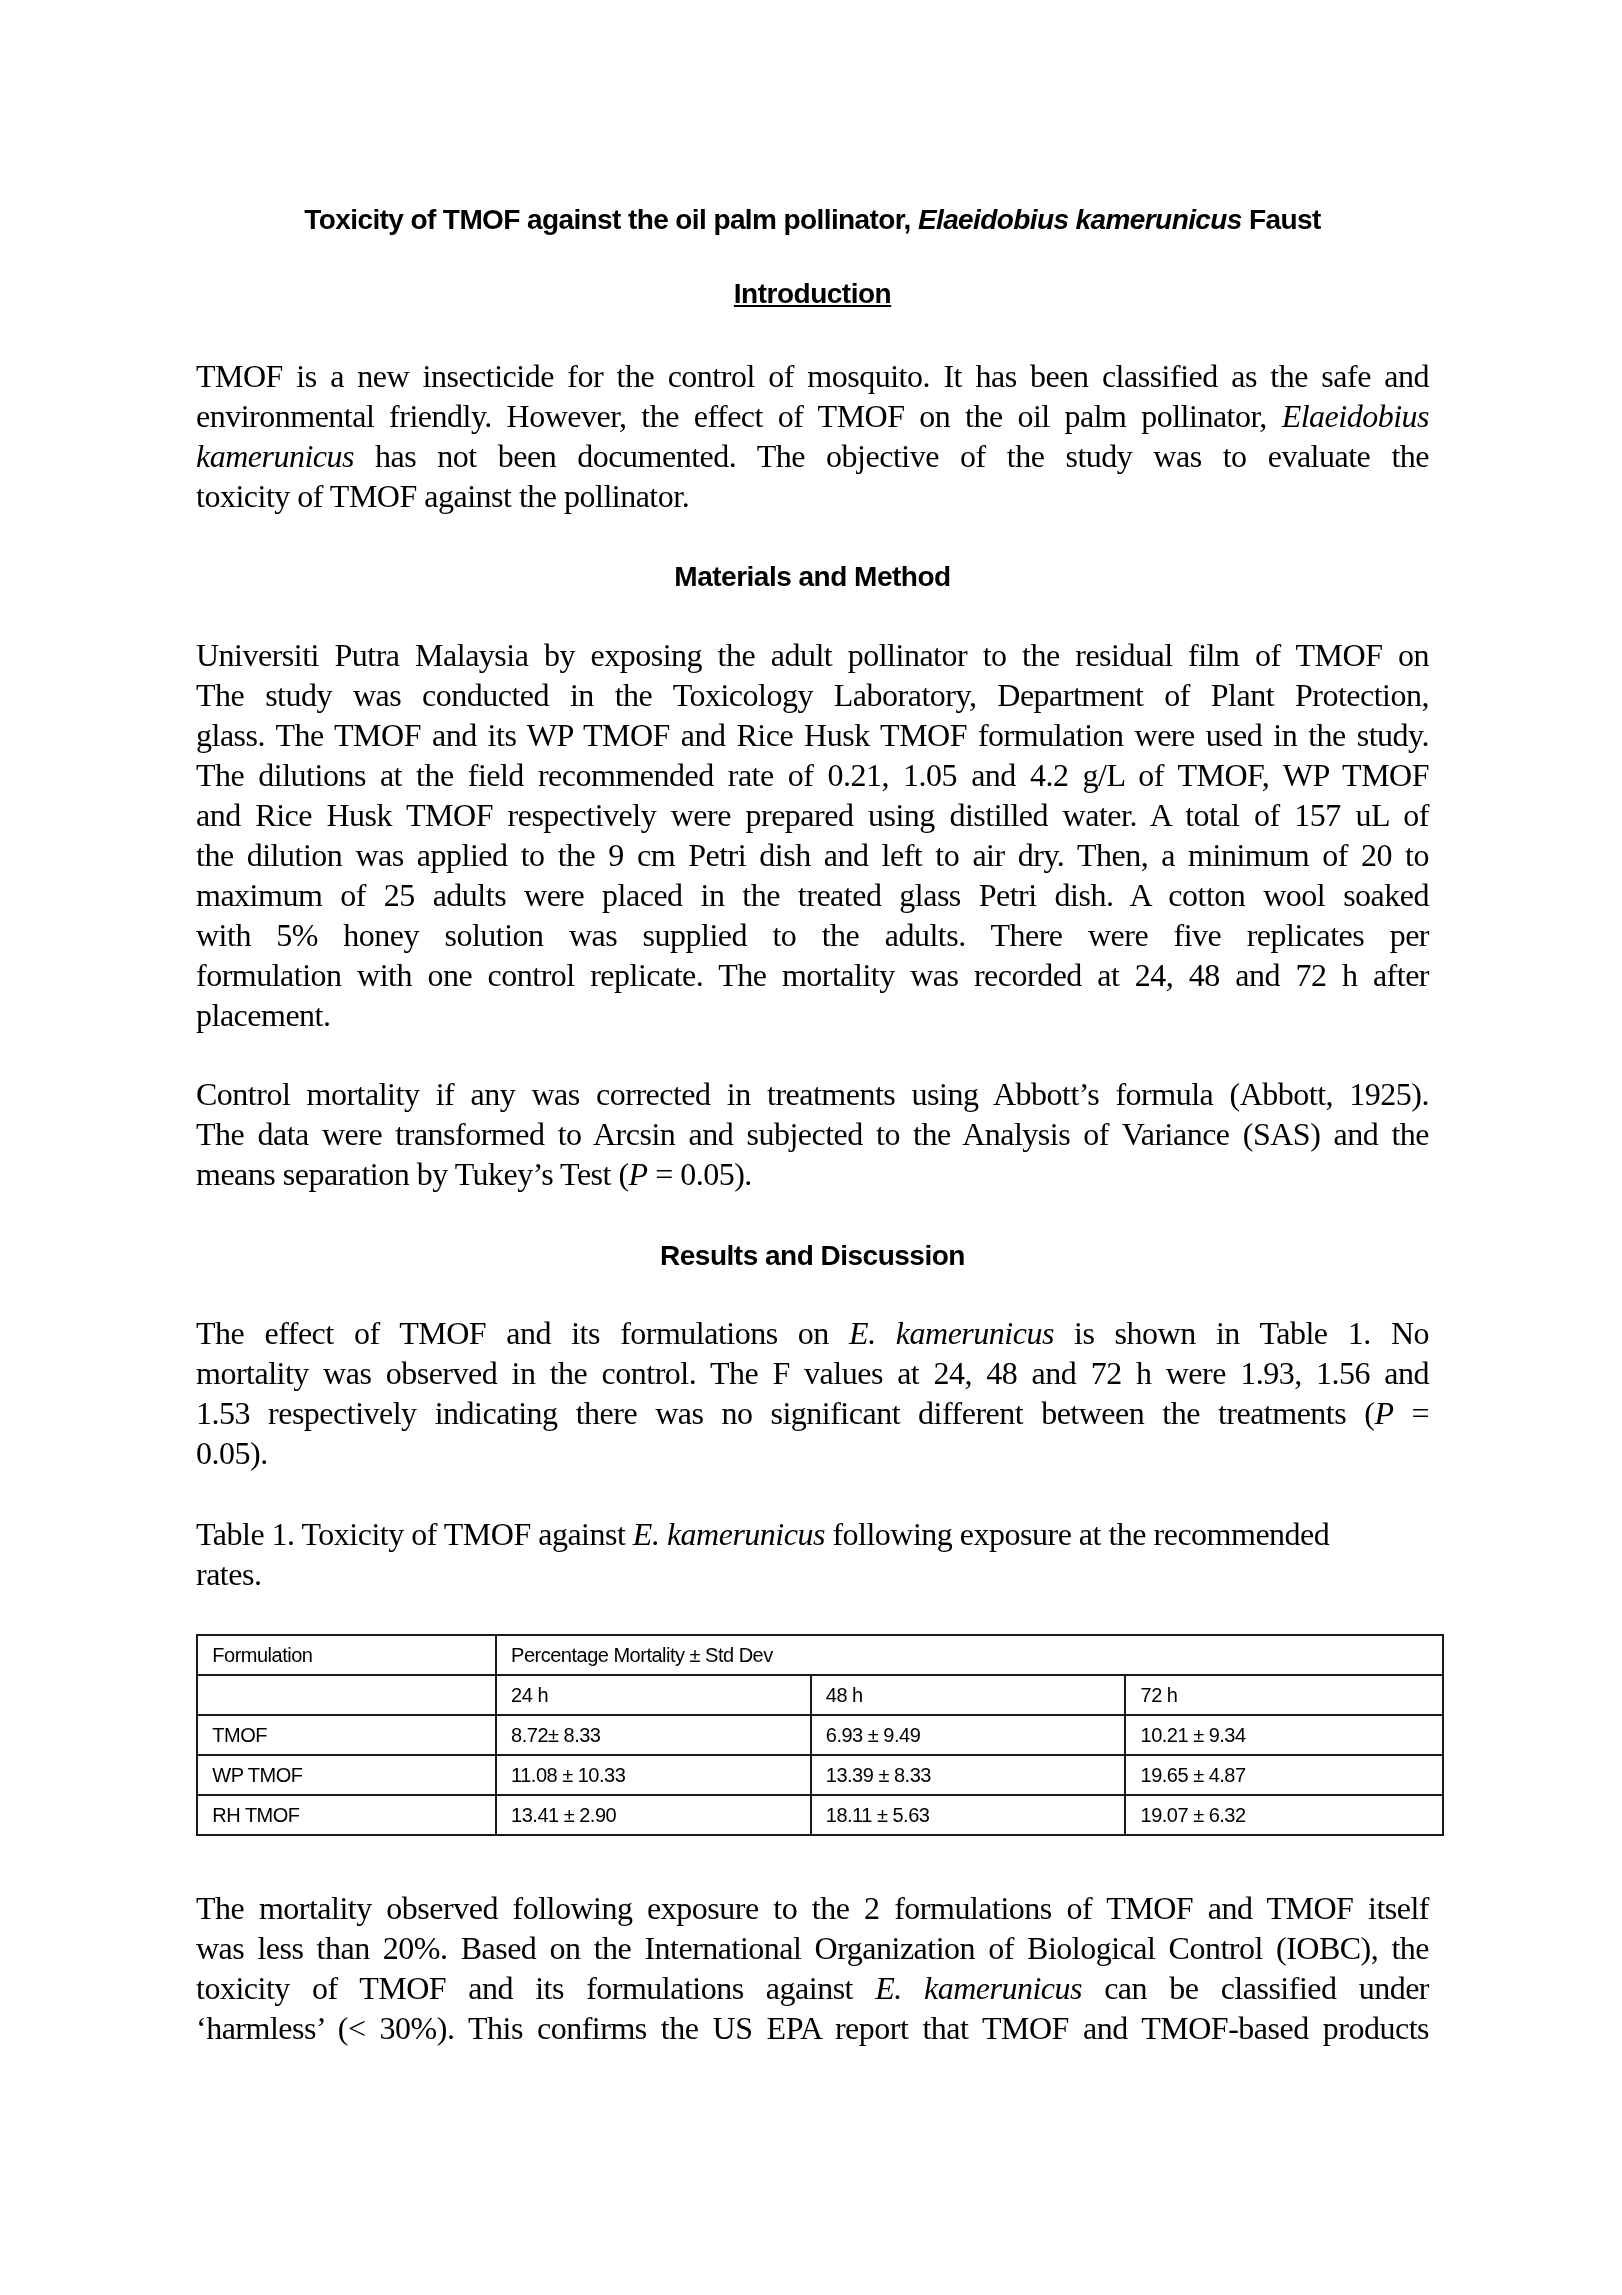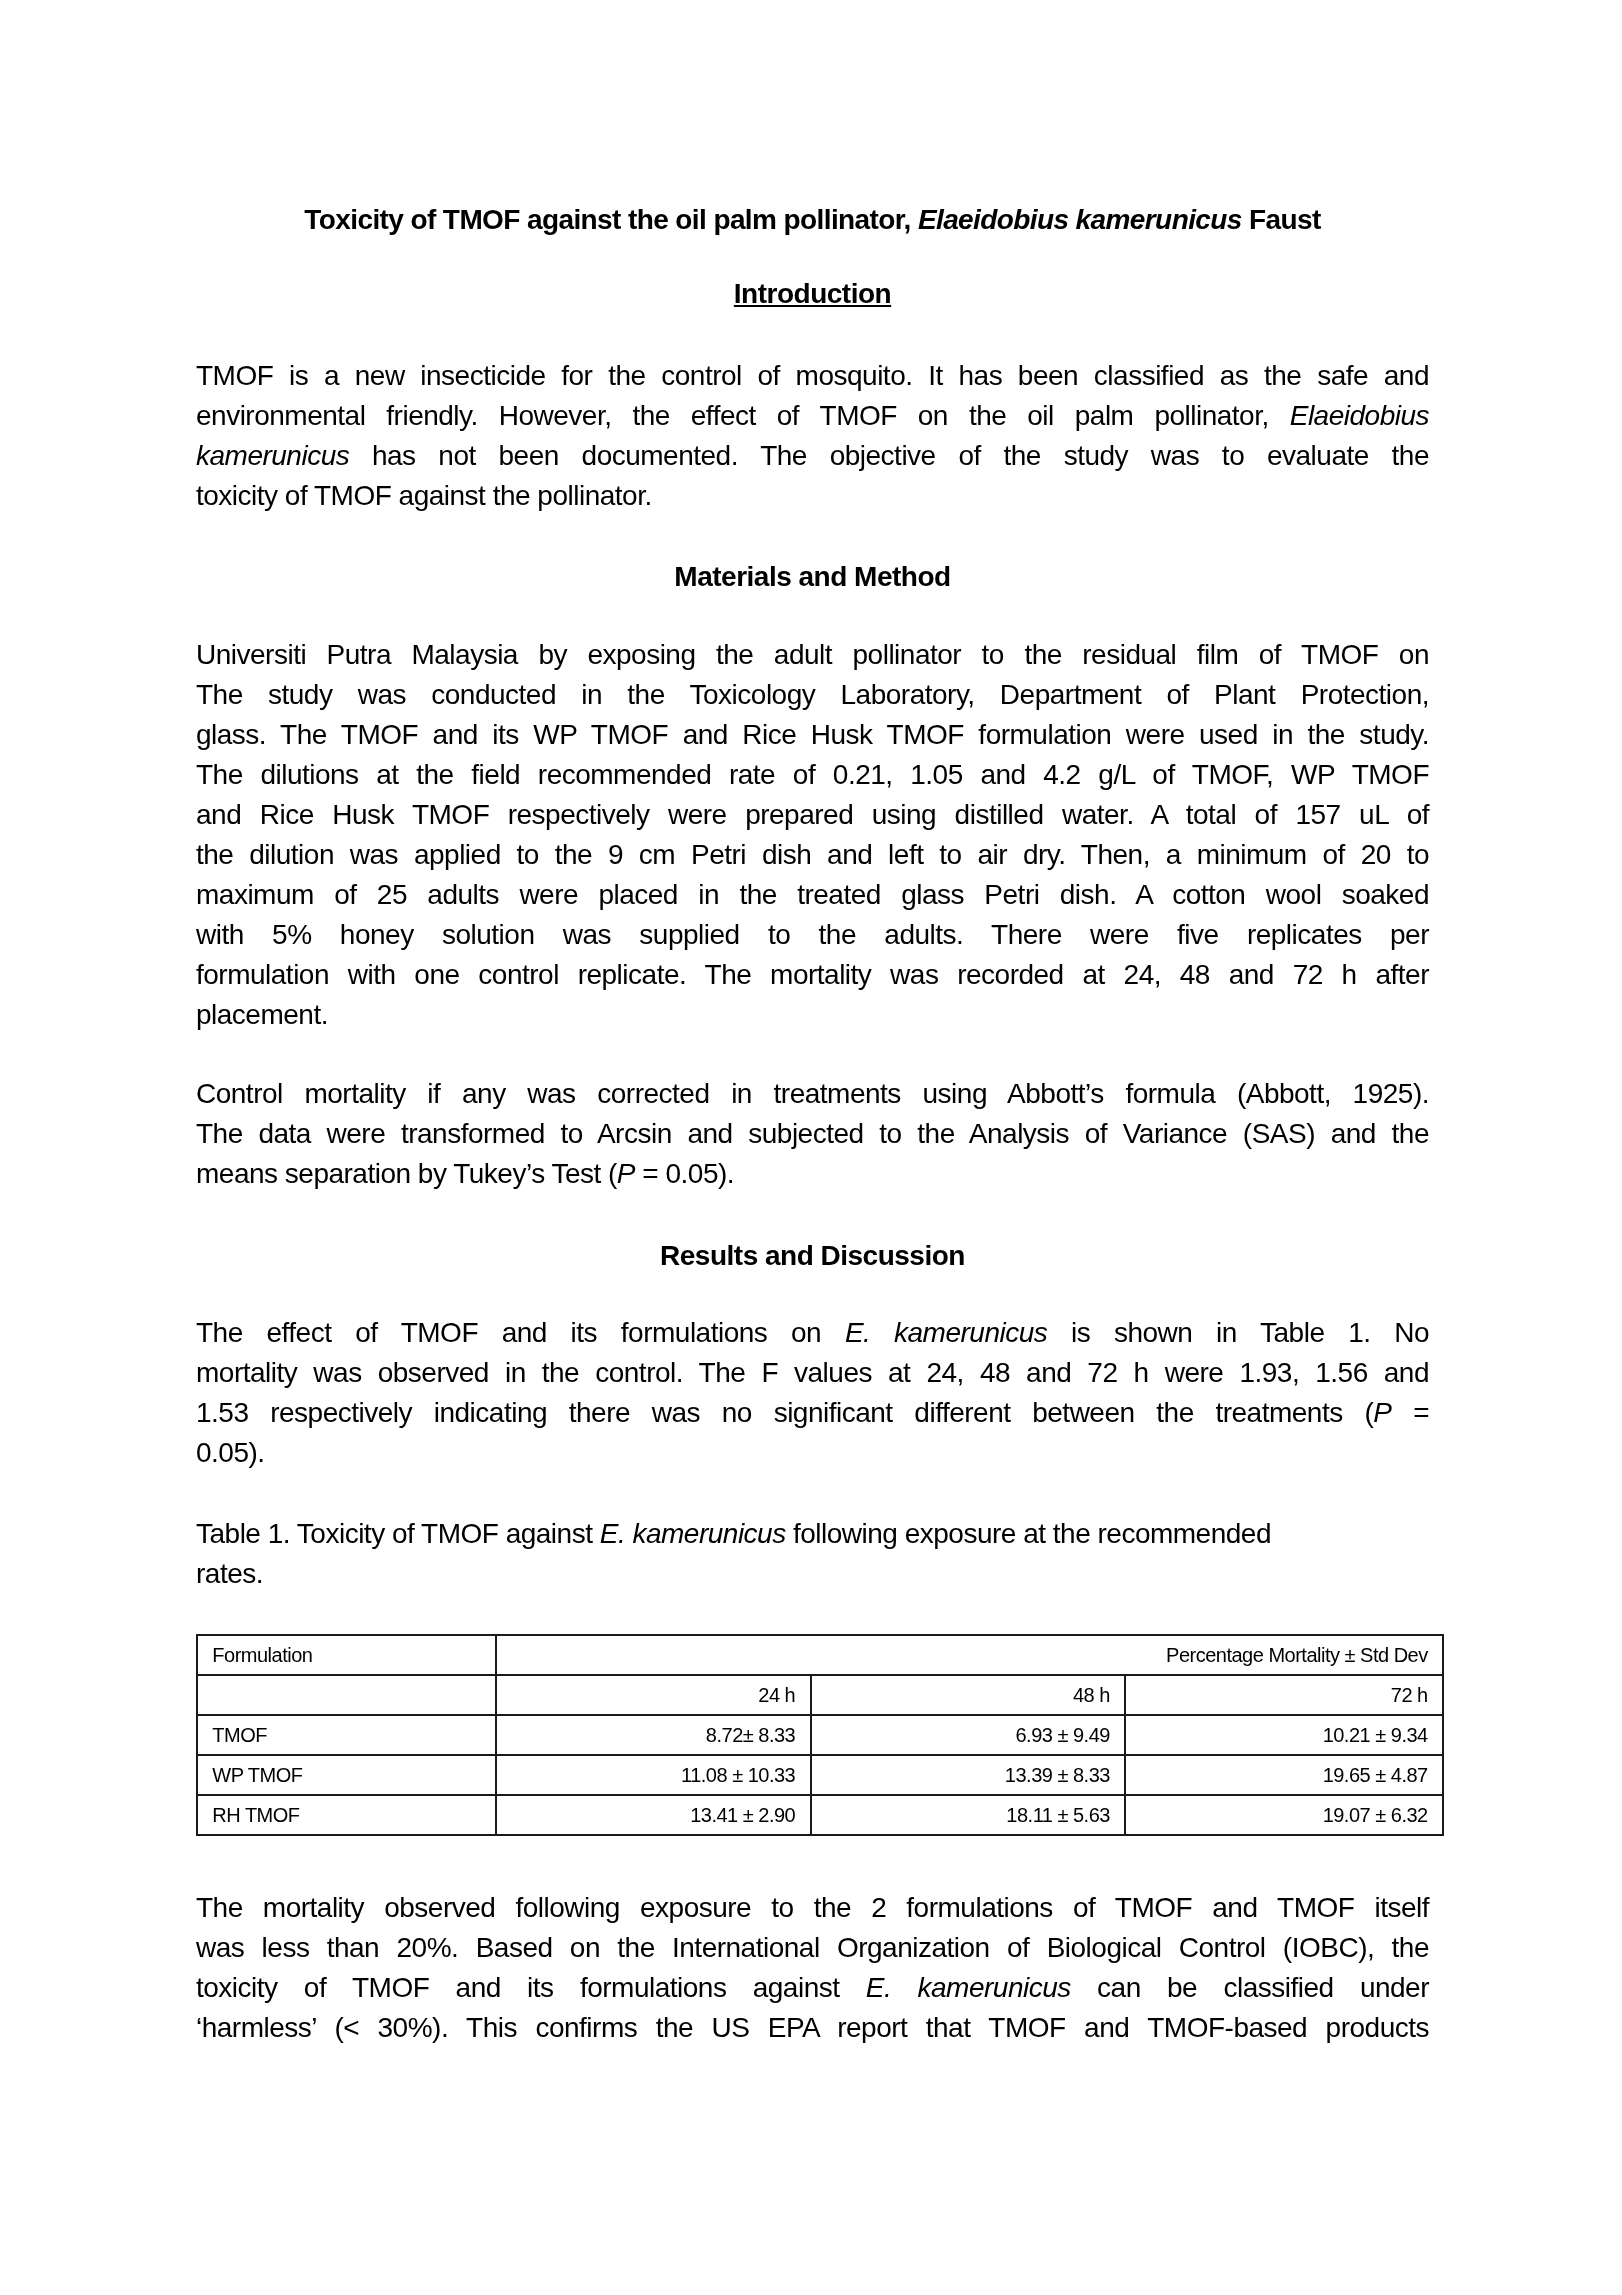--- a/index.html
+++ b/index.html
@@ -15,24 +15,25 @@
       color: #000000;
       font-family: "Liberation Sans", sans-serif;
     }
     .page {
       position: absolute;
       left: 196px;
       top: 0;
       width: 1233px;
     }
     .line-text {
-      font-size: 28px;
+      font-size: 32px;
       line-height: 40px;
       letter-spacing: -0.5px;
       word-spacing: 0px;
+      font-family: Liberation Serif, serif;
     }
     .title {
       position: absolute;
       top: 200px;
       left: 0;
       width: 1233px;
       text-align: center;
       font-weight: bold;
       font-size: 28px;
       line-height: 40px;
@@ -77,21 +78,21 @@
       font-size: 20px;
       letter-spacing: -0.5px;
     }
     table.data-table td {
       border: 2px solid #1a1a1a;
       height: 38px;
       padding: 0 14.3px;
       line-height: 38px;
       vertical-align: middle;
     }
-    table.data-table td.c { text-align: right; }
+    table.data-table td.c { text-align: left; }
     table.data-table td.l { text-align: left; }
   </style>
 </head>
 <body>
 
 <div class="page">
 
   <div class="title"><span>Toxicity of TMOF against the oil palm pollinator, </span><em>Elaeidobius kamerunicus</em><span> Faust</span></div>
 
   <div class="heading" style="top:274px;text-decoration:underline;">Introduction</div>

